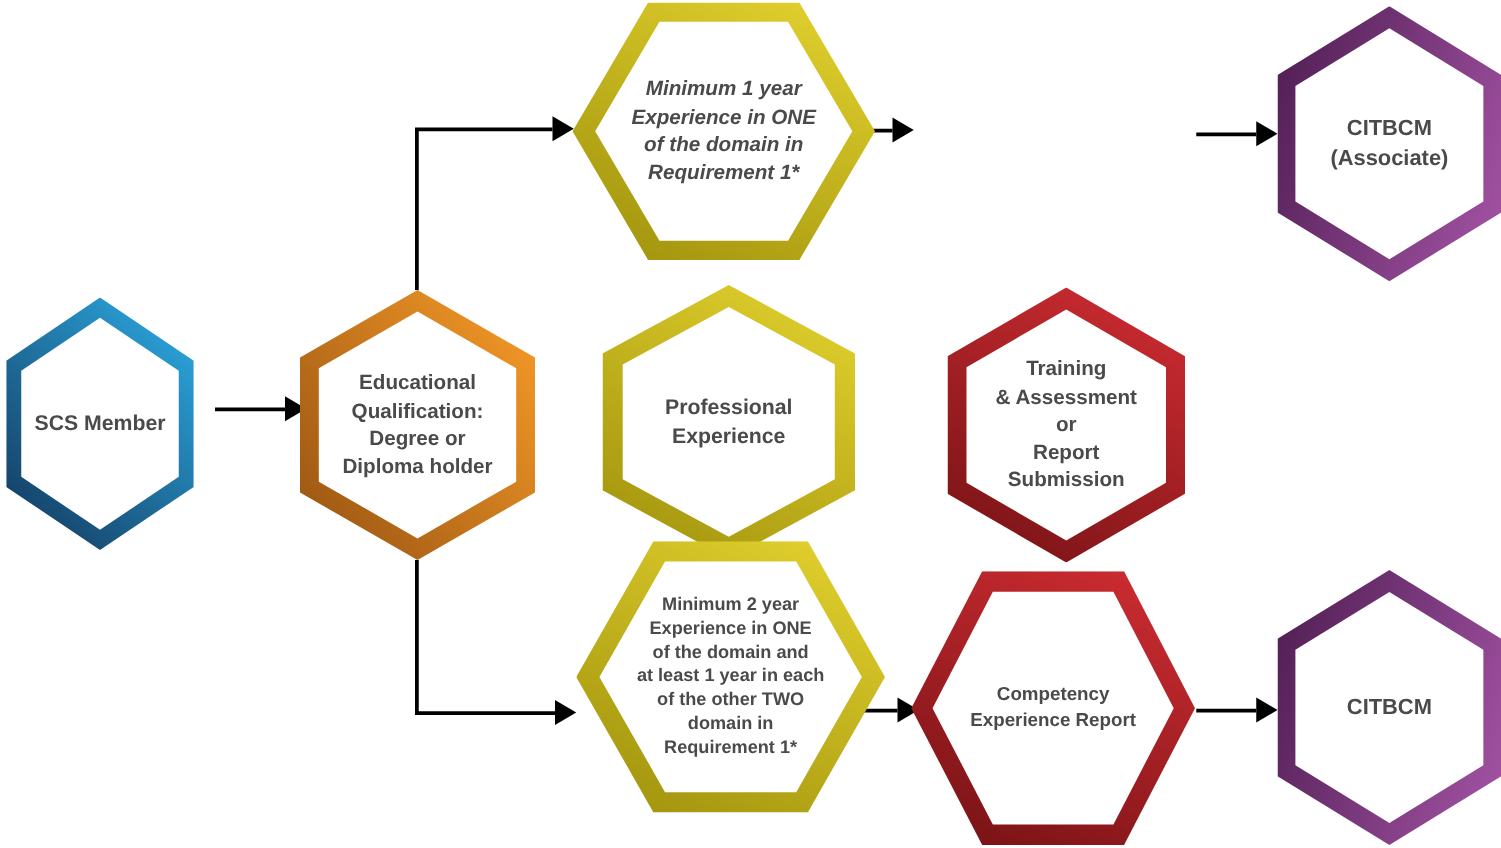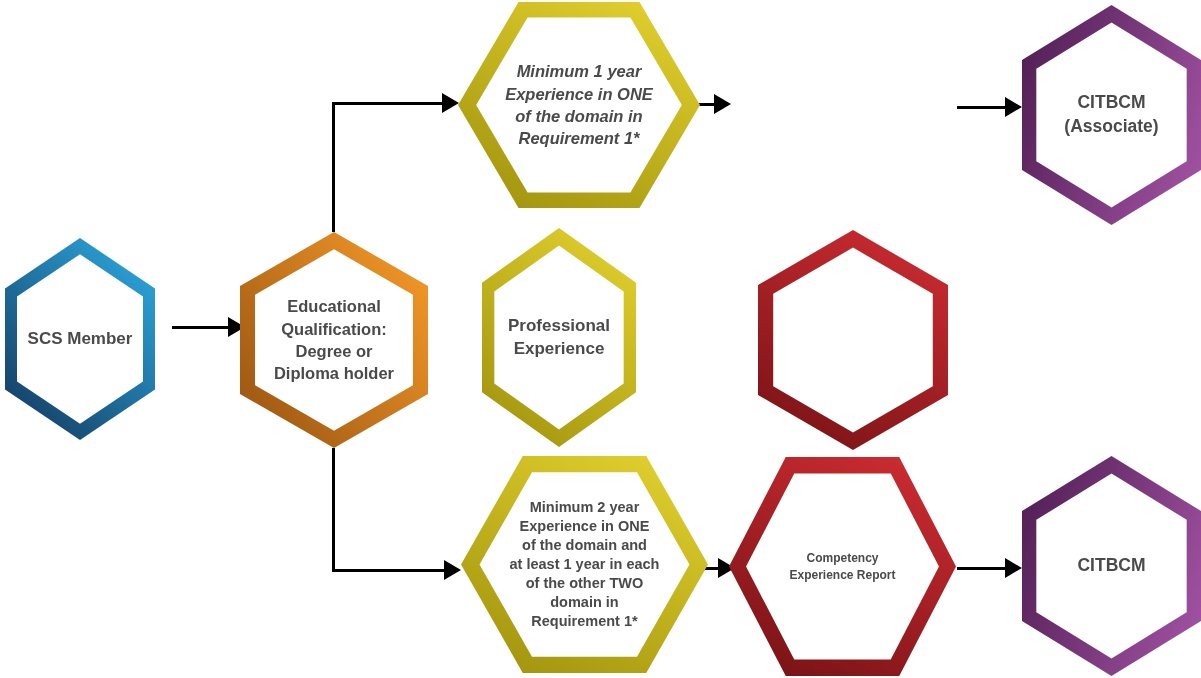--- a/index.html
+++ b/index.html
@@ -158,56 +158,61 @@
 
   <div class="hex" style="left:1022px; top:5px; width:179px; height:220px;">
     <svg viewBox="0 0 100 100" preserveAspectRatio="none">
       <polygon points="50,0 100,25 100,75 50,100 0,75 0,25" fill="url(#grad-purple)"></polygon>
       <polygon points="50,8 92,29 92,71 50,92 8,71 8,29" fill="#ffffff"></polygon>
     </svg>
     <div class="hex-label" style="font-size:17.5px;">CITBCM
 (Associate)</div>
   </div>
 
-  <div class="hex" style="left:482px; top:228px; width:154px; height:219px;">
+  <div class="hex" style="left:482px; top:228px; width:202px; height:219px;">
     <svg viewBox="0 0 100 100" preserveAspectRatio="none">
       <polygon points="50,0 100,25 100,75 50,100 0,75 0,25" fill="url(#grad-yellow)"></polygon>
       <polygon points="50,8 92,29 92,71 50,92 8,71 8,29" fill="#ffffff"></polygon>
     </svg>
     <div class="hex-label" style="font-size:17px;">Professional
 Experience</div>
   </div>
 
   <div class="hex" style="left:758px; top:230px; width:190px; height:220px;">
     <svg viewBox="0 0 100 100" preserveAspectRatio="none">
       <polygon points="50,0 100,25 100,75 50,100 0,75 0,25" fill="url(#grad-red)"></polygon>
       <polygon points="50,8 92,29 92,71 50,92 8,71 8,29" fill="#ffffff"></polygon>
     </svg>
-  </div>
-
-  <div class="hex" style="left:461px; top:456px; width:247px; height:217px;">
+    <div class="hex-label" style="font-size:16.5px;">Training
+&amp; Assessment
+or
+Report
+Submission</div>
+  </div>
+
+  <div class="hex" style="left:461px; top:433px; width:247px; height:217px;">
     <svg viewBox="0 0 100 100" preserveAspectRatio="none">
       <polygon points="25,0 75,0 100,50 75,100 25,100 0,50" fill="url(#grad-yellow)"></polygon>
       <polygon points="28.75,7.5 71.25,7.5 92.5,50 71.25,92.5 28.75,92.5 7.5,50" fill="#ffffff"></polygon>
     </svg>
     <div class="hex-label" style="font-size:14.5px; line-height:1.32;">Minimum 2 year
 Experience in ONE
 of the domain and
 at least 1 year in each
 of the other TWO
 domain in
 Requirement 1*</div>
   </div>
 
   <div class="hex" style="left:729px; top:457px; width:227px; height:219px;">
     <svg viewBox="0 0 100 100" preserveAspectRatio="none">
       <polygon points="25,0 75,0 100,50 75,100 25,100 0,50" fill="url(#grad-red)"></polygon>
       <polygon points="28.75,7.5 71.25,7.5 92.5,50 71.25,92.5 28.75,92.5 7.5,50" fill="#ffffff"></polygon>
     </svg>
-    <div class="hex-label" style="font-size:12px;">Competency
+    <div class="hex-label" style="font-size:15px;">Competency
 Experience Report</div>
   </div>
 
   <div class="hex" style="left:1022px; top:456px; width:179px; height:220px;">
     <svg viewBox="0 0 100 100" preserveAspectRatio="none">
       <polygon points="50,0 100,25 100,75 50,100 0,75 0,25" fill="url(#grad-purple)"></polygon>
       <polygon points="50,8 92,29 92,71 50,92 8,71 8,29" fill="#ffffff"></polygon>
     </svg>
     <div class="hex-label" style="font-size:17.5px;">CITBCM</div>
   </div>

